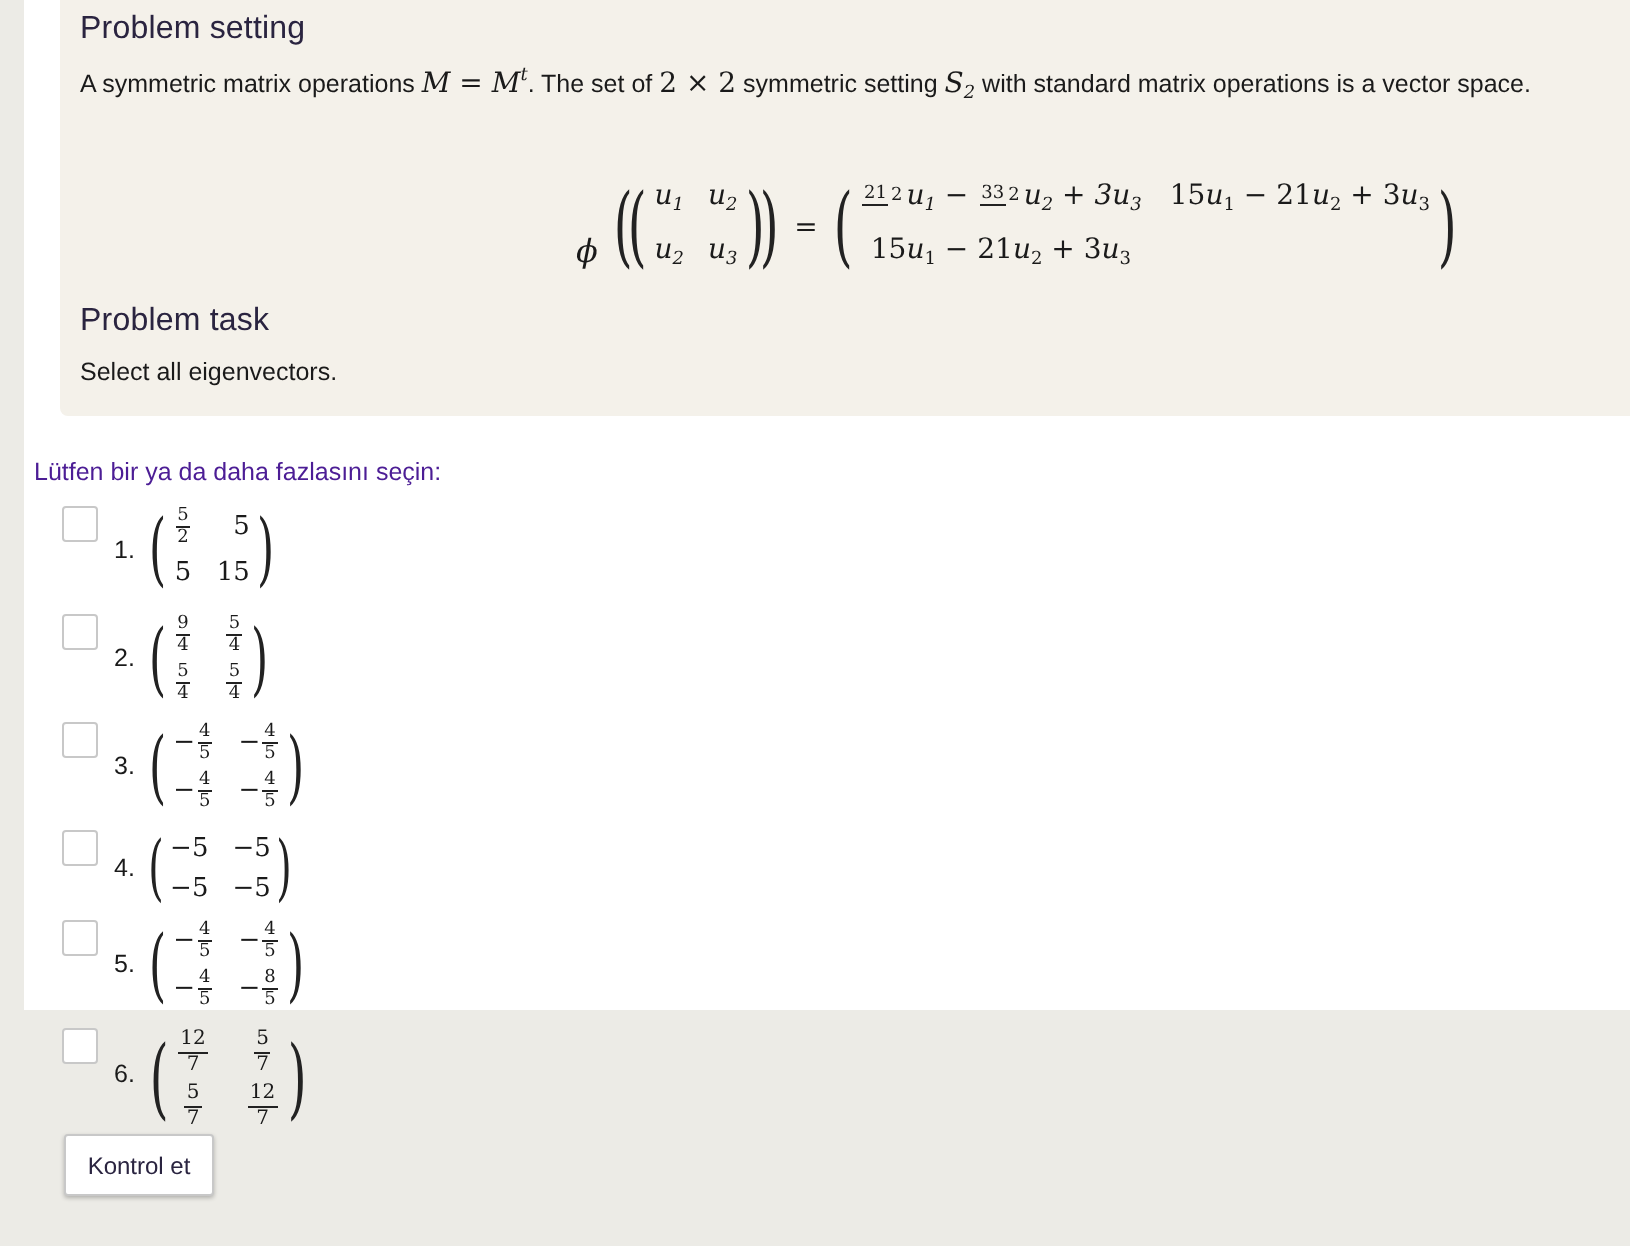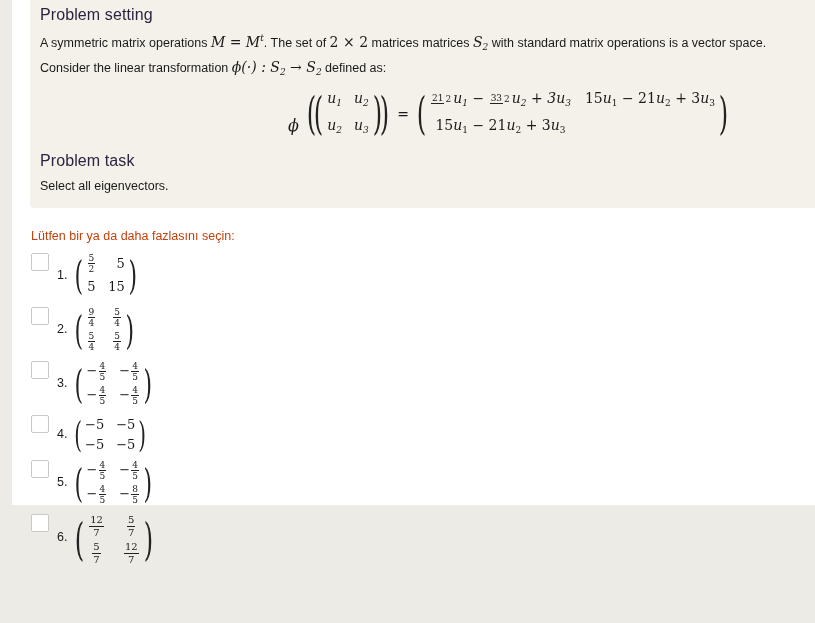--- a/index.html
+++ b/index.html
@@ -103,24 +103,24 @@
       font-size: 9px;
       line-height: 9px;
       font-style: normal;
       margin: 0 1px;
     }
     .frac .num { border-bottom: 0.8px solid #222; padding: 0 1px; }
     .frac .den { padding: 0 1px; }
 
     .prompt {
       position: absolute;
-      left: 19px;
+      left: 5px;
       top: 229px;
       font-size: 12.5px;
-      color: #c2410c;
+      color: #4c1d95;
     }
     .option {
       position: absolute;
       left: 19px;
       display: flex;
       align-items: center;
     }
     .checkbox {
       position: absolute;
       left: 0;
@@ -187,26 +187,23 @@
   </style>
 </head>
 <body>
 
 <div class="card">
 
   <div class="problem-box">
     <div class="h-title" style="top:6px;">Problem setting</div>
 
     <div class="p-text" style="top:33px;">
-      <span>A symmetric matrix operations </span><span class="math"><span>M = M</span><sup class="s">t</sup></span><span>. The set of </span><span class="math-up">2 × 2</span><span> matrices matrices </span><span class="math cal"><span>S</span><sub class="s">2</sub></span><span> with standard matrix operations is a vector space.</span>
+      <span>A symmetric matrix operations </span><span class="math"><span>M = M</span><sup class="s">t</sup></span><span>. The set of </span><span class="math-up">2 × 2</span><span> symmetric setting </span><span class="math cal"><span>S</span><sub class="s">2</sub></span><span> with standard matrix operations is a vector space.</span>
     </div>
 
-    <div class="p-text" style="top:59px;">
-      <span>Consider the linear transformation </span><span class="math">ϕ(·) : </span><span class="math cal"><span>S</span><sub class="s">2</sub></span><span class="math-up"> → </span><span class="math cal"><span>S</span><sub class="s">2</sub></span><span> defined as:</span>
-    </div>
 
     <div class="display-eq">
       <span class="math" style="font-size:16px;margin-right:4px;">ϕ</span>
       <span class="paren big">(</span>
       <span class="paren big" style="margin-left:-10px;">(</span>
       <span class="mat">
         <span class="cell">u<sub class="s">1</sub></span>
         <span class="cell">u<sub class="s">2</sub></span>
         <span class="cell">u<sub class="s">2</sub></span>
         <span class="cell">u<sub class="s">3</sub></span>
@@ -369,13 +366,14 @@
             </span></span>
         <span class="cell"><span class="ofrac tall">
               <span class="num">12</span>
               <span class="den">7</span>
             </span></span>
       </span>
       <span class="paren mid" style="font-size:44px;">)</span>
     </span>
   </div>
 
+  <button class="check-btn">Kontrol et</button>
 </div>
 
 </body></html>

